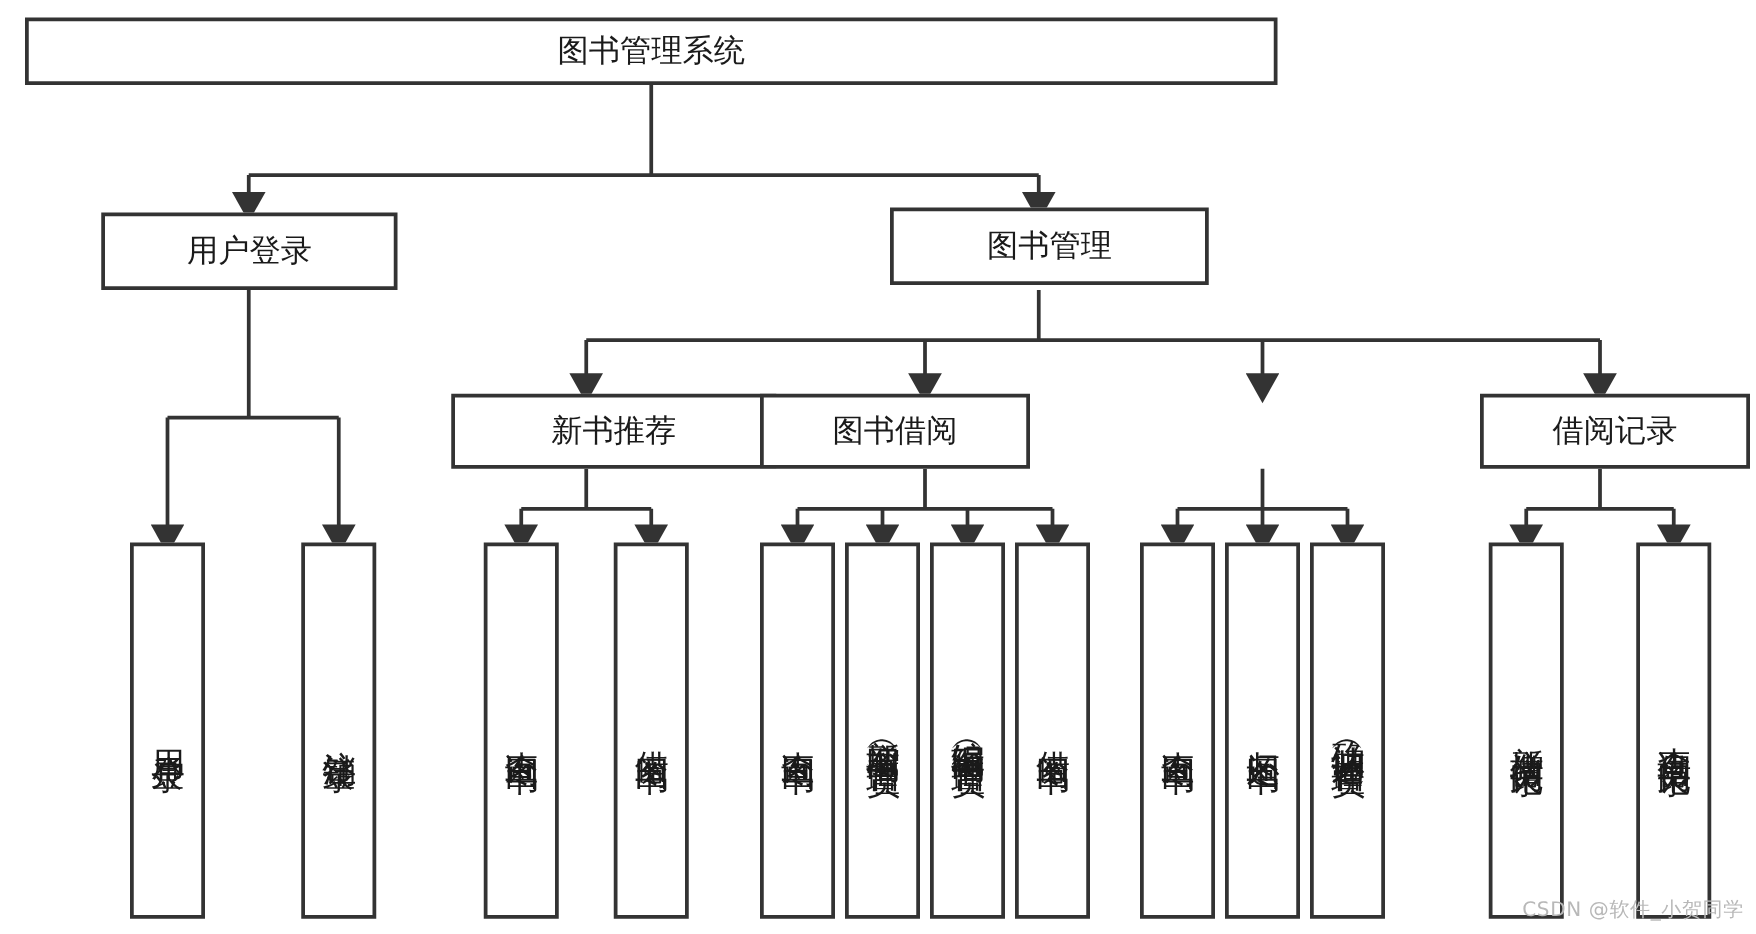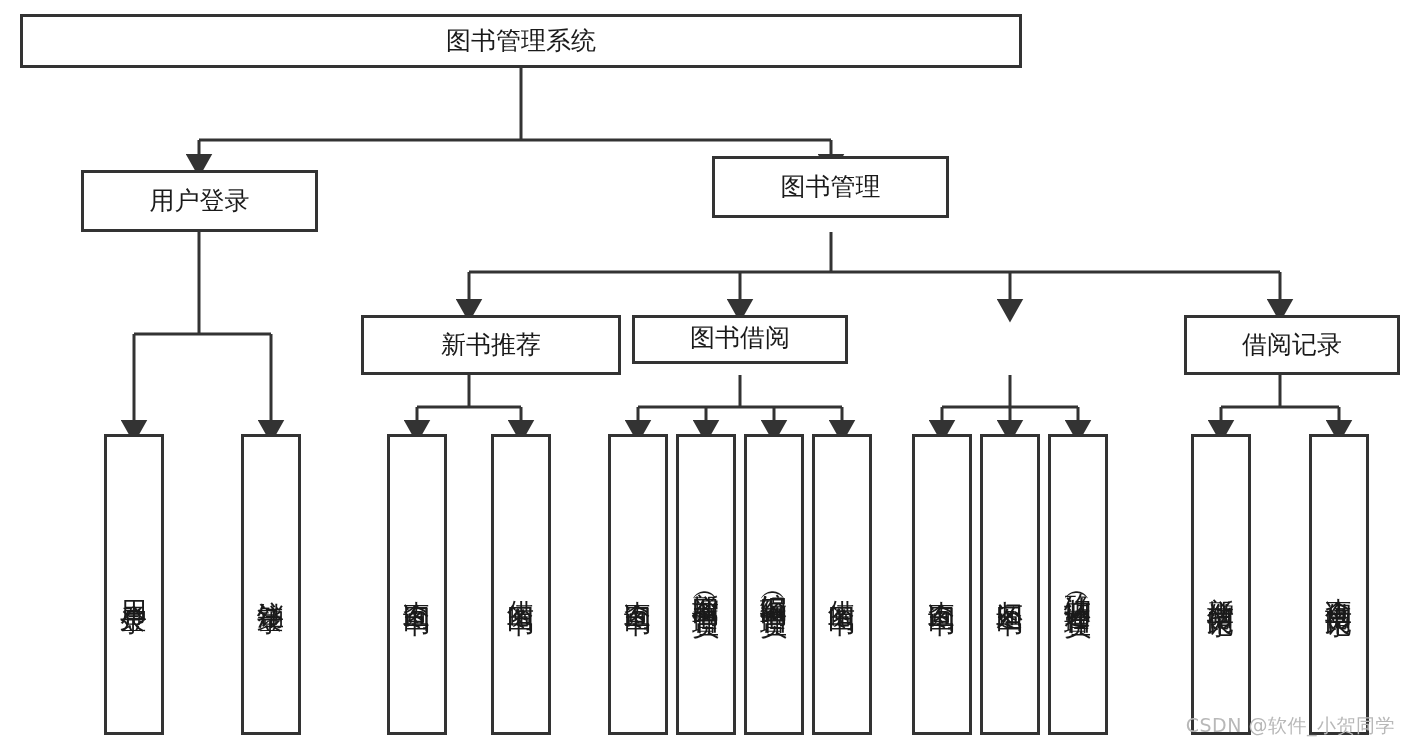--- a/index.html
+++ b/index.html
@@ -55,21 +55,21 @@
     writing-mode: vertical-rl;
     text-orientation: upright;
     font-size: 27px;
     letter-spacing: 3px;
     line-height: 1;
   }
   #watermark {
     position: absolute;
     right: 10px;
     bottom: 8px;
-    font-size: 19px;
+    font-size: 16px;
     color: #b8b8b8;
     letter-spacing: 0.5px;
     white-space: nowrap;
   }
 </style>
 </head>
 <body>
 
 <div id="canvas">
 
@@ -124,29 +124,29 @@
   </svg>
 
   <div class="node root horizontal" style="left:20px; top:14px; width:1002px; height:54px;">
     <span class="node-label">图书管理系统</span>
   </div>
 
   <div class="node horizontal" style="left:81px; top:170px; width:237px; height:62px;">
     <span class="node-label">用户登录</span>
   </div>
 
-  <div class="node horizontal" style="left:712px; top:156px; width:237px; height:62px;">
+  <div class="node horizontal" style="left:712px; top:166px; width:255px; height:62px;">
     <span class="node-label">图书管理</span>
   </div>
 
   <div class="node horizontal" style="left:361px; top:315px; width:260px; height:60px;">
     <span class="node-label">新书推荐</span>
   </div>
 
-  <div class="node horizontal" style="left:632px; top:315px; width:216px; height:49px;font-family:Liberation Mono, monospace;">
+  <div class="node horizontal" style="left:608px; top:315px; width:216px; height:60px;">
     <span class="node-label">图书借阅</span>
   </div>
 
 
   <div class="node horizontal" style="left:1172px; top:315px; width:216px; height:60px;margin-left:12px;">
     <span class="node-label">借阅记录</span>
   </div>
 
   <div class="node vertical" style="left:104px; top:434px; width:60px; height:301px;">
     <span class="node-label">用户登录</span>

